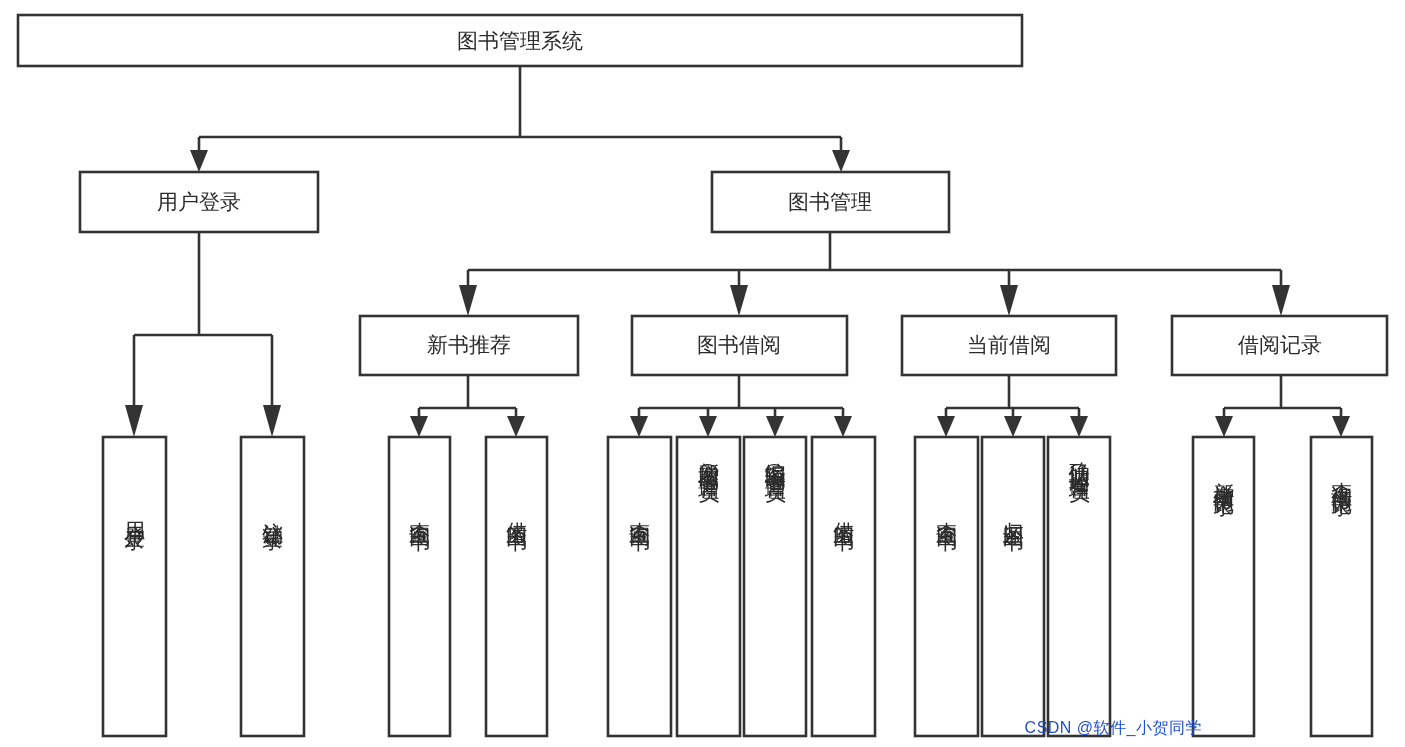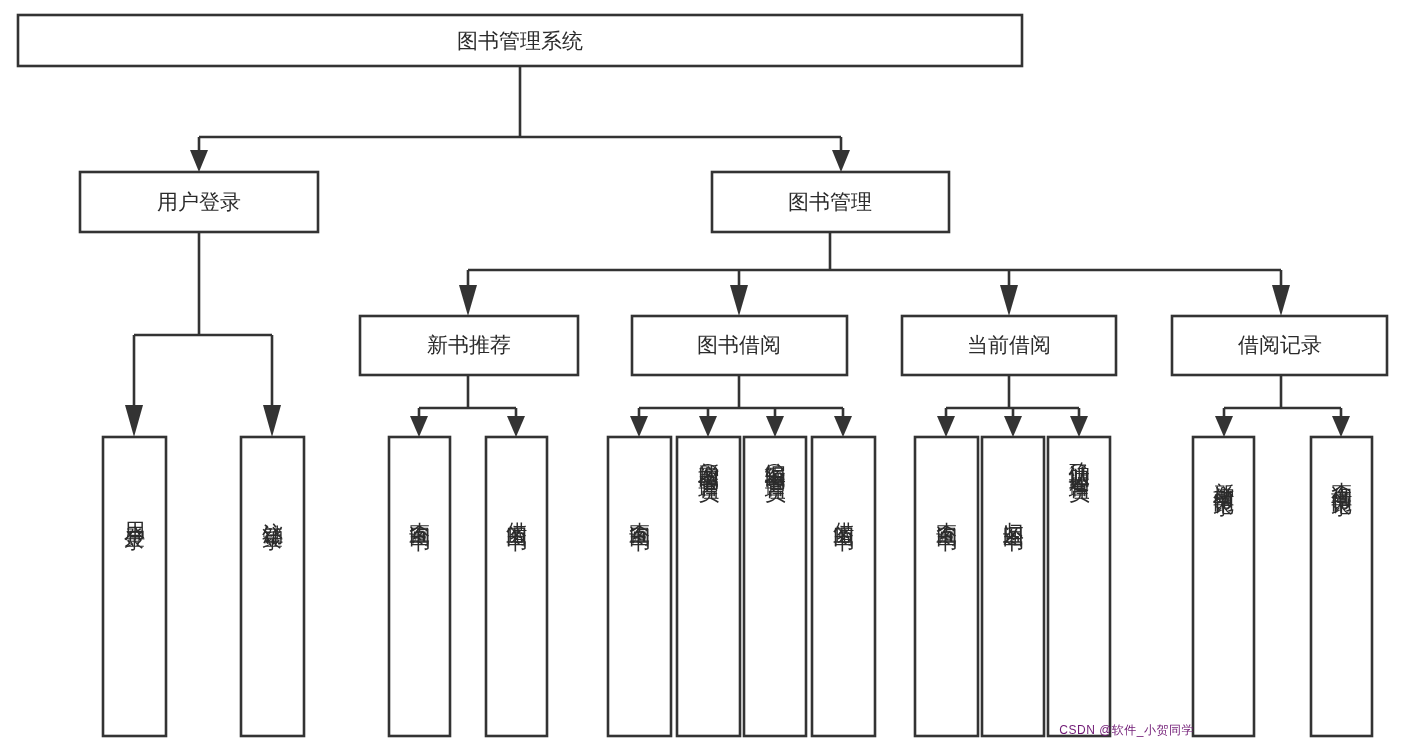--- a/index.html
+++ b/index.html
@@ -66,25 +66,25 @@
     font-family: "Liberation Sans", "DejaVu Sans", sans-serif;
     font-size: 21px;
     line-height: 1.08;
     letter-spacing: 3px;
     color: #2b2b2b;
     white-space: nowrap;
     text-align: center;
   }
   .watermark {
     position: absolute;
-    right: 20px;
+    right: 12px;
     bottom: 8px;
     font-family: "Liberation Sans", "DejaVu Sans", sans-serif;
-    font-size: 12px;
-    color: #701a75;
+    font-size: 16px;
+    color: #1d4ed8;
     white-space: nowrap;
     letter-spacing: 0.5px;
   }
 </style>
 </head>
 <body>
 
 <div id="diagram-root">
 
   <svg id="flow" viewBox="0 0 1405 747" xmlns="http://www.w3.org/2000/svg">

